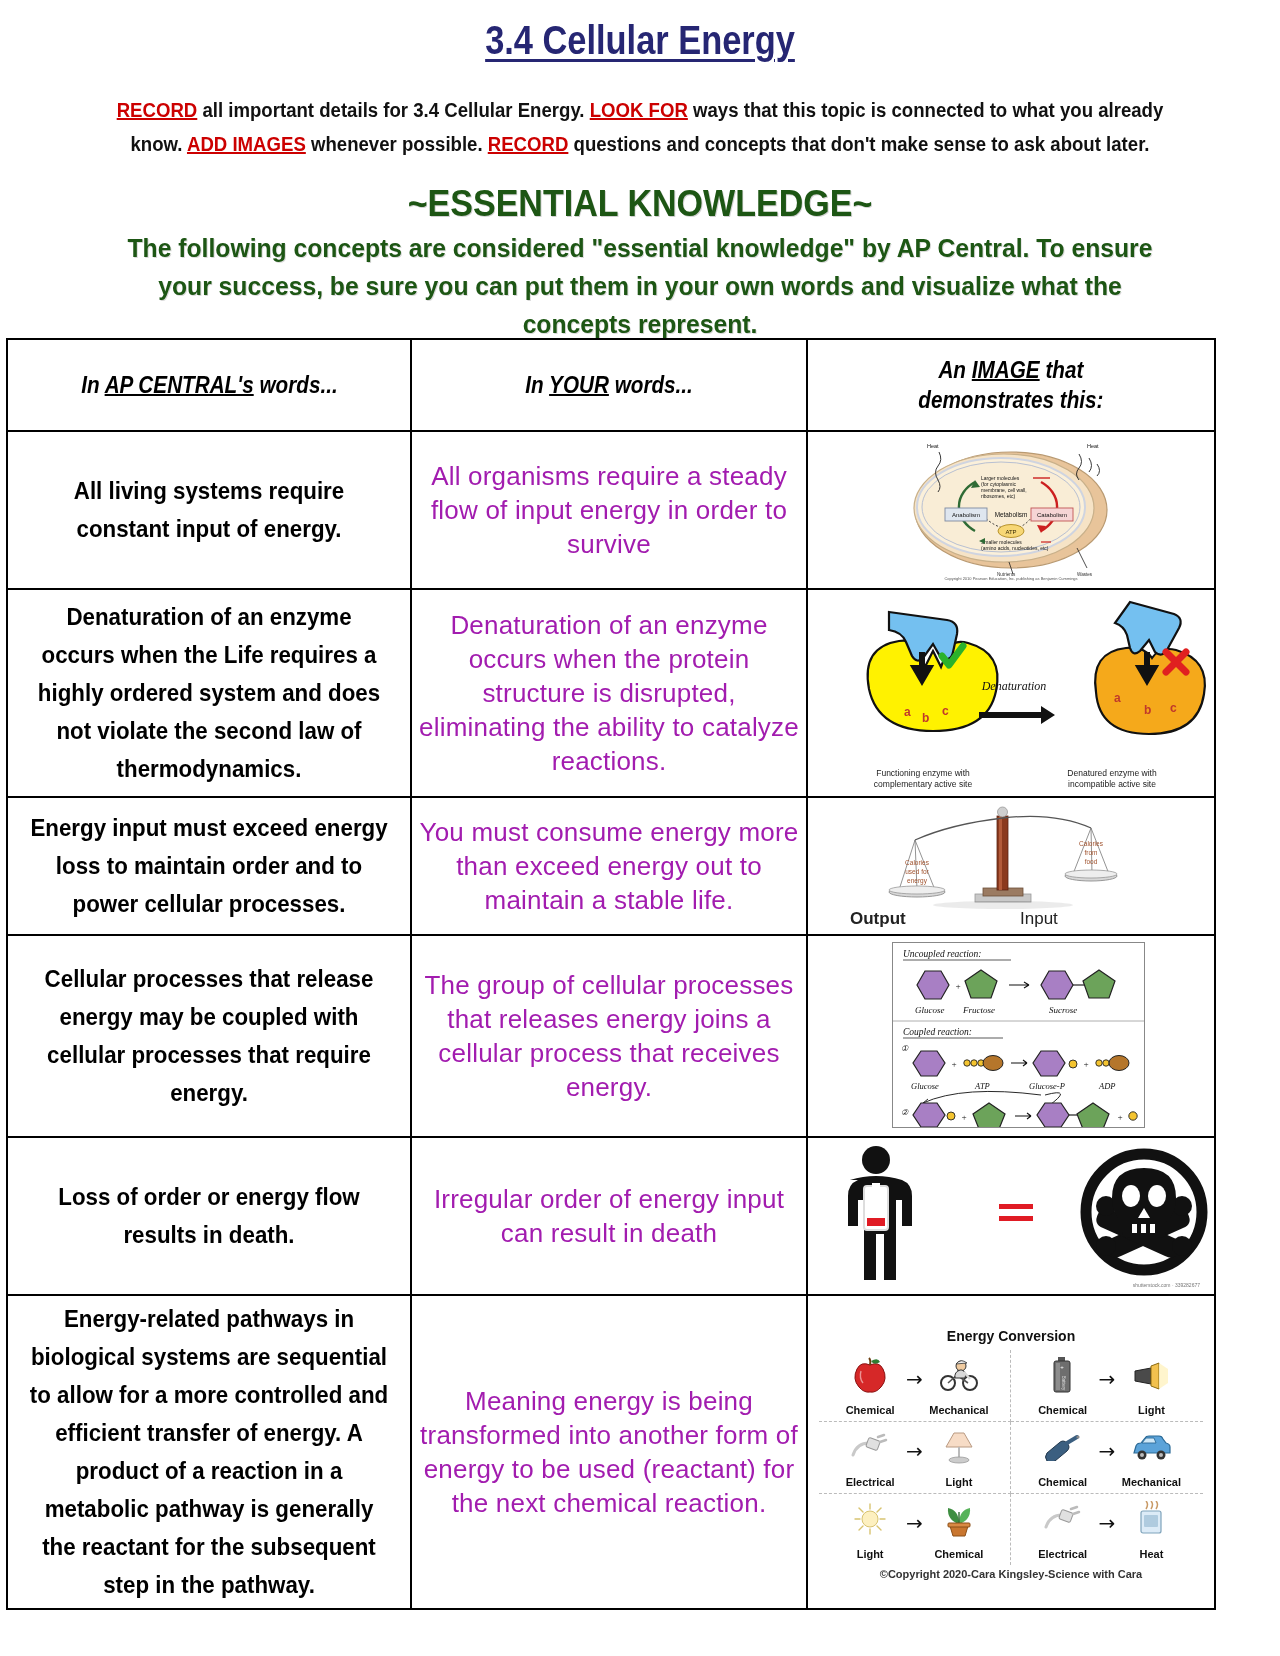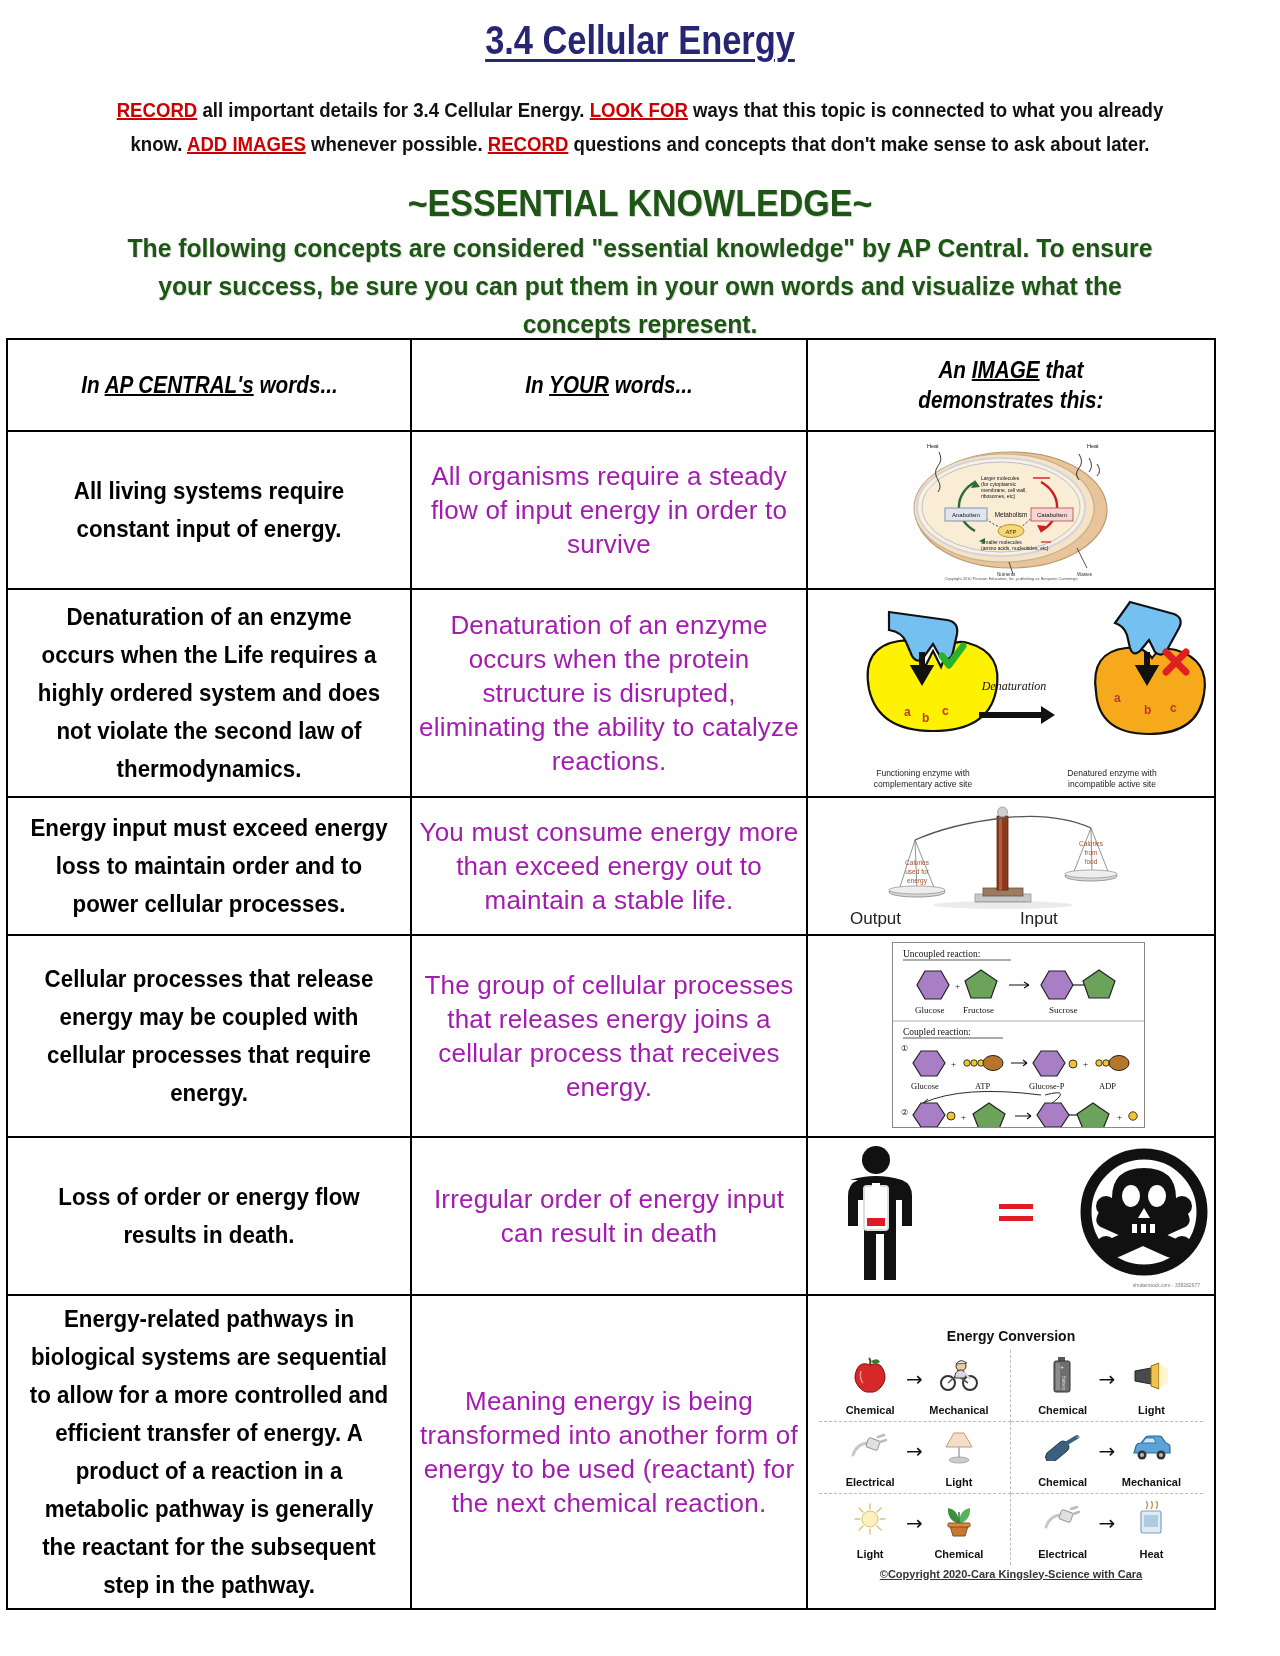--- a/index.html
+++ b/index.html
@@ -129,21 +129,21 @@
 
   
   .fig-scale{ position:relative; width:100%; height:128px; }
   .scale-lbl{
     position:absolute; bottom:1px;
     font-family:"Liberation Sans",sans-serif;
     font-size:17px; color:#222;
   }
 
   
-  .fig-rxn{ position:relative; width:100%; height:192px; }
+  .fig-rxn{ position:relative; width:100%; height:192px;font-style:italic; }
   .rxn-box{
     position:absolute; left:78px; top:2px;
     width:253px; height:186px;
     border:1px solid #888; background:#fff;
   }
   .rxn-hand{
     font-family:"Liberation Serif", serif;
     font-size:9.5px; color:#111;
   }
 
@@ -184,21 +184,20 @@
   .ec-arrow{
     font-size:20px; color:#111; line-height:1; margin-bottom:13px;
     font-family:"DejaVu Sans", sans-serif;
   }
   .copyright{
     text-align:center;
     font-family:"Liberation Sans Narrow","Liberation Sans",sans-serif;
     font-weight:bold;
     font-size:11px; color:#333;
     margin:3px 0 1px 0;
-    text-decoration:underline;
   }
 </style>
 </head>
 <body>
 
 <div class="page-title">3.4 Cellular Energy</div>
 
 <div class="intro">
   <span class="em-red">RECORD</span><span> all important details for 3.4 Cellular Energy. </span><span class="em-red">LOOK FOR</span><span> ways that this topic is connected to what you already know. </span><span class="em-red">ADD IMAGES</span><span> whenever possible. </span><span class="em-red">RECORD</span><span> questions and concepts that don't make sense to ask about later.</span>
 </div>
@@ -379,21 +378,21 @@
 
           <text x="36" y="63" font-size="6.5" fill="#A0522D" text-anchor="middle" font-family="Liberation Sans, sans-serif">Calories</text>
           <text x="36" y="72" font-size="6.5" fill="#A0522D" text-anchor="middle" font-family="Liberation Sans, sans-serif">used for</text>
           <text x="36" y="81" font-size="6.5" fill="#A0522D" text-anchor="middle" font-family="Liberation Sans, sans-serif">energy</text>
           <text x="210" y="44" font-size="6.5" fill="#A0522D" text-anchor="middle" font-family="Liberation Sans, sans-serif">Calories</text>
           <text x="210" y="53" font-size="6.5" fill="#A0522D" text-anchor="middle" font-family="Liberation Sans, sans-serif">from</text>
           <text x="210" y="62" font-size="6.5" fill="#A0522D" text-anchor="middle" font-family="Liberation Sans, sans-serif">food</text>
 
           <ellipse cx="122" cy="103" rx="70" ry="4" fill="#000" opacity="0.08"></ellipse>
         </svg>
-        <div class="scale-lbl" style="left:36px;">Output</div>
+        <div class="scale-lbl" style="left:36px;font-weight:bold;">Output</div>
         <div class="scale-lbl" style="left:206px;">Input</div>
       </div>
     </td>
   </tr>
 
   <tr>
     <td>
       <div class="ap-txt">Cellular processes that release energy may be coupled with cellular processes that require energy.</div>
     </td>
     <td>

